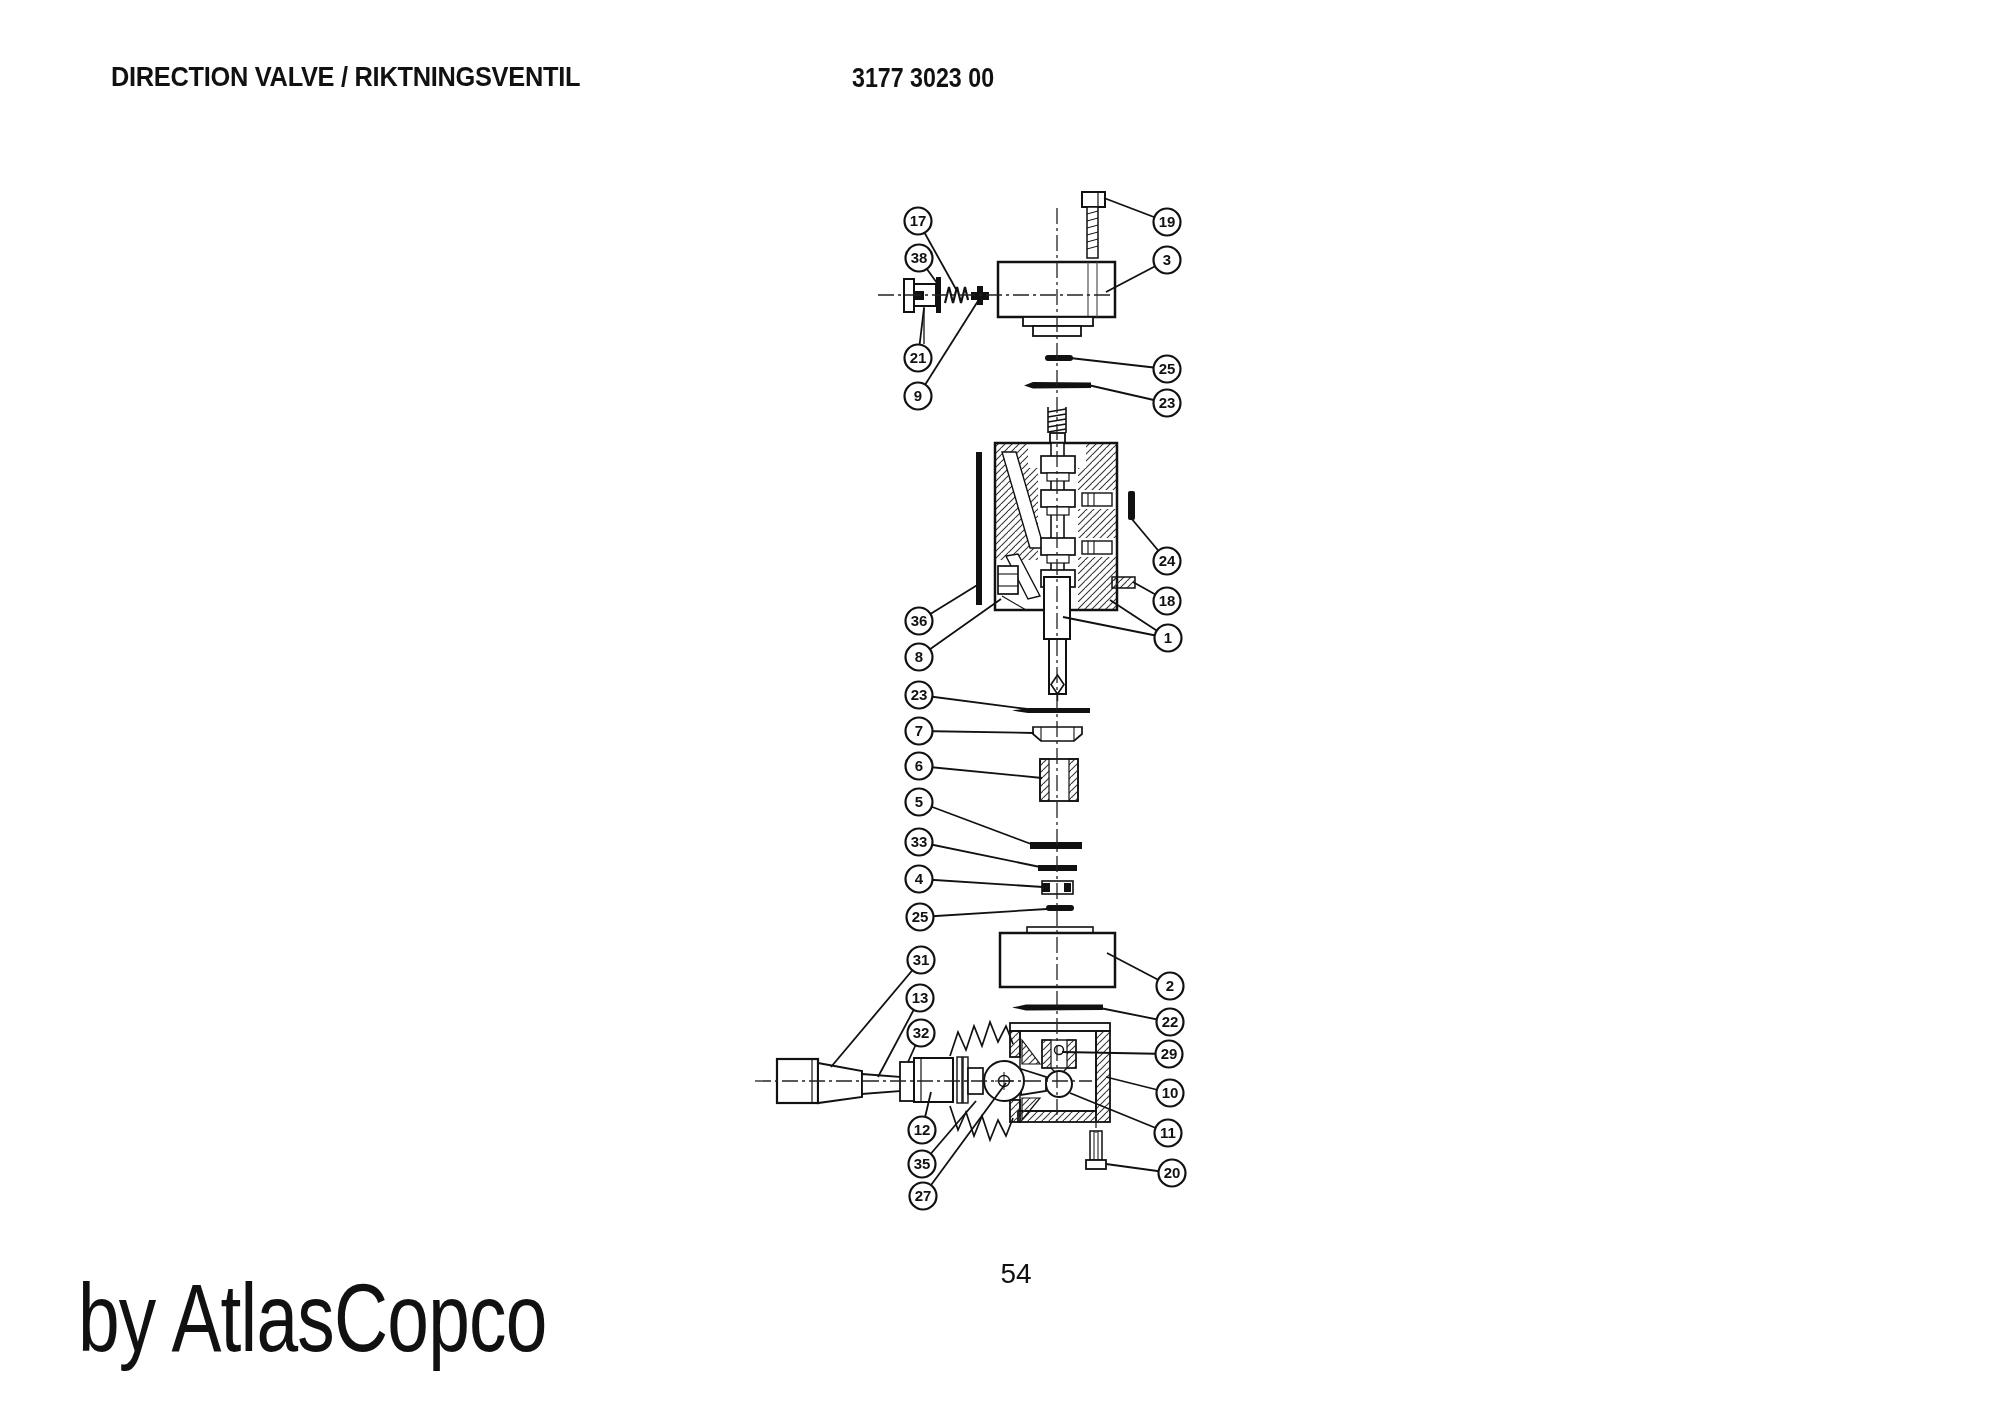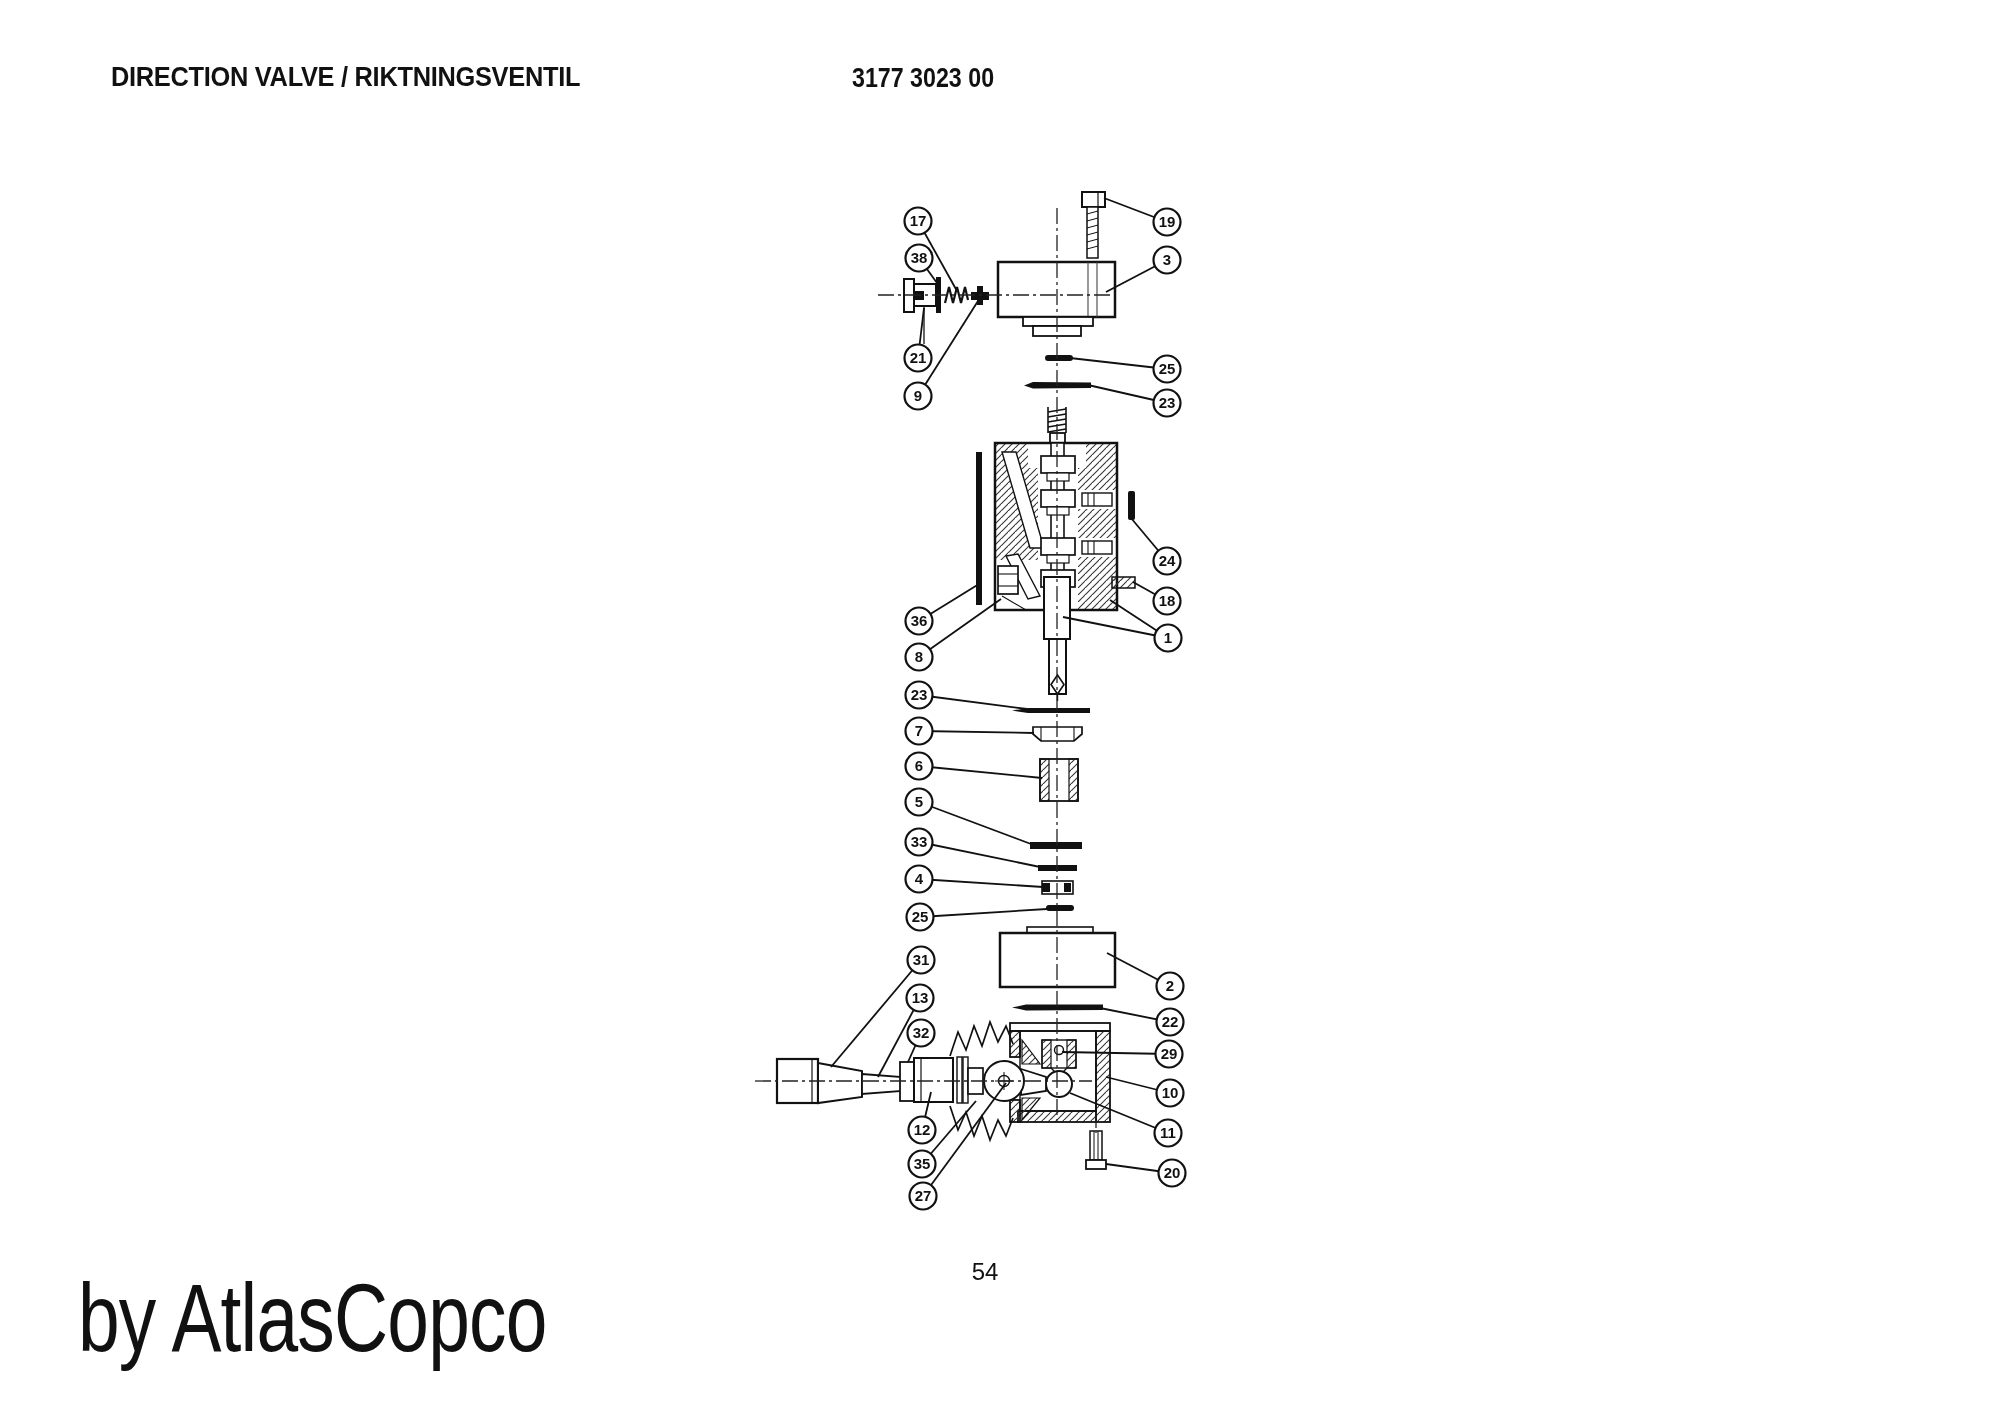--- a/index.html
+++ b/index.html
@@ -9,21 +9,21 @@
   }
   .hdr-title{
     position:absolute;left:111px;top:62px;font-size:27px;font-weight:bold;
     letter-spacing:-0.3px;transform:scaleX(0.94);transform-origin:left top;white-space:nowrap;
   }
   .hdr-part{
     position:absolute;left:852px;top:63px;font-size:27px;font-weight:bold;
     transform:scaleX(0.86);transform-origin:left top;white-space:nowrap;
   }
   .page-num{
-    position:absolute;left:935px;top:1258px;width:100px;text-align:center;font-size:24px;
+    position:absolute;left:966px;top:1258px;width:100px;text-align:center;font-size:28px;
   }
   .watermark{
     position:absolute;left:78px;top:1270px;font-size:96px;font-weight:400;line-height:1;
     letter-spacing:-1px;transform:scaleX(0.78);transform-origin:left top;white-space:nowrap;
   }
   svg.diagram{position:absolute;left:0;top:0;}
   .callout-text{font-family:"Liberation Sans",sans-serif;font-size:15px;font-weight:700;fill:#111;}
 </style>
 </head>
 <body>

